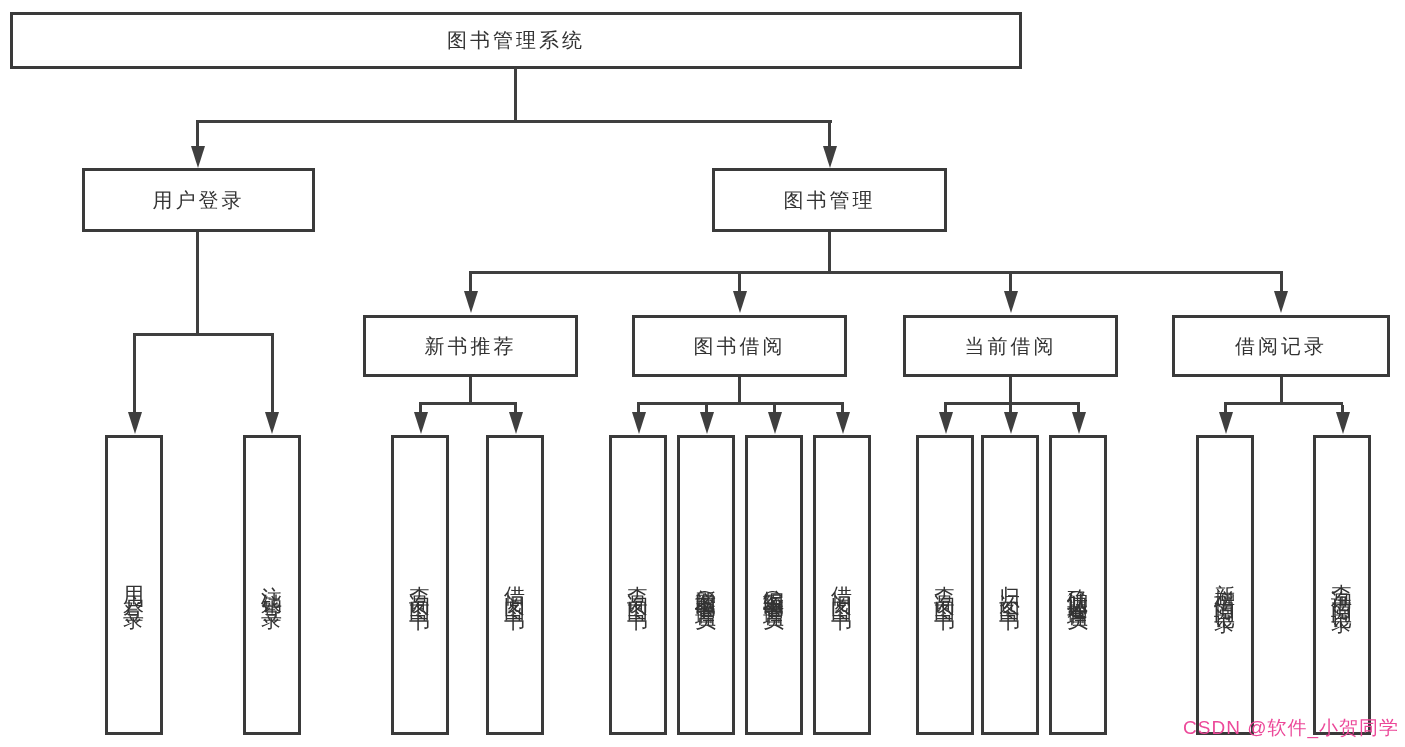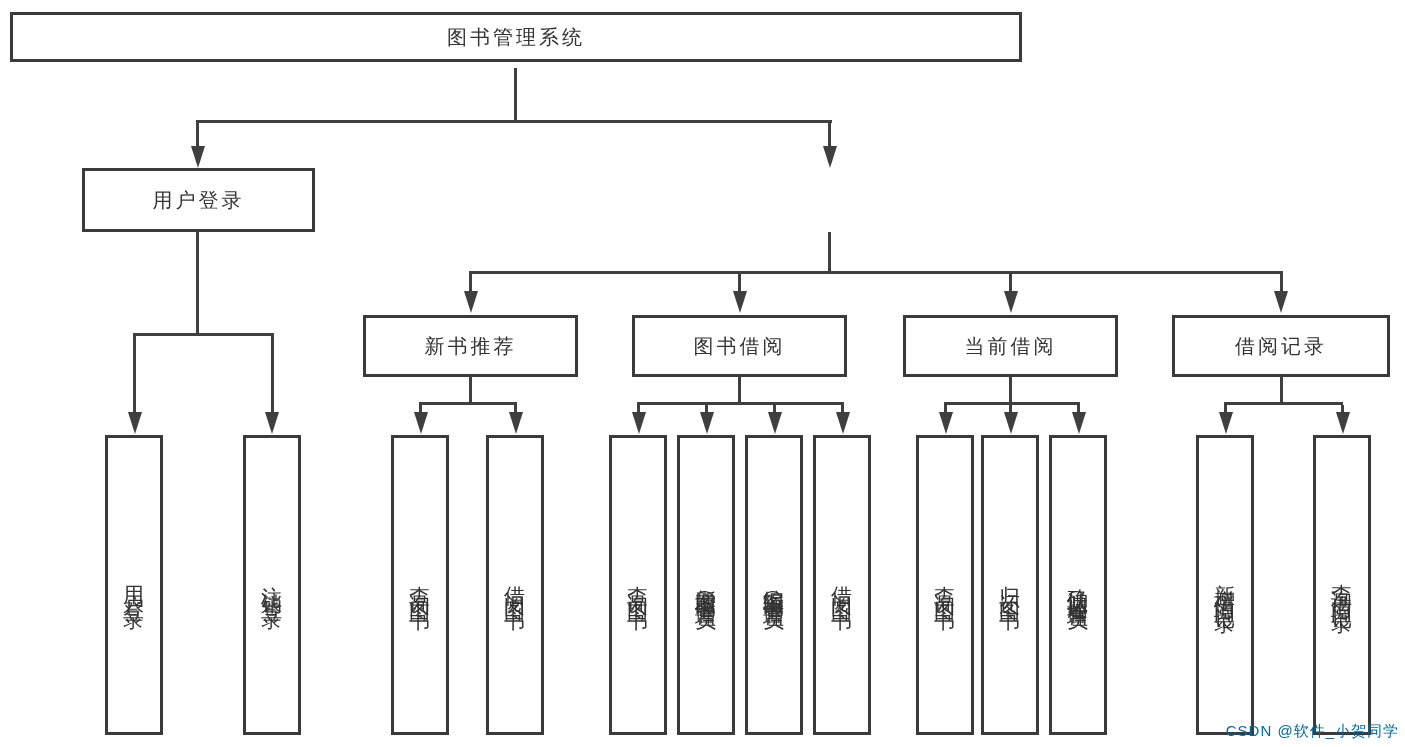--- a/index.html
+++ b/index.html
@@ -15,39 +15,40 @@
   .leaf{width:58px;top:435px;height:300px;border-width:3px;}
   .vtext{
     writing-mode:vertical-rl;text-orientation:mixed;
     font-size:21px;letter-spacing:8px;line-height:1;white-space:nowrap;
   }
   .ln{position:absolute;background:#3f3f3f;}
   .ah{position:absolute;width:0;height:0;
     border-left:7px solid transparent;border-right:7px solid transparent;
     border-top:22px solid #3f3f3f;}
   .watermark{
-    position:absolute;right:6px;bottom:6px;font-size:15px;letter-spacing:1px;
-    color:#0369a1;
+    position:absolute;right:6px;bottom:6px;font-size:19px;letter-spacing:1px;
+    color:#ec4899;
   }
 </style>
 </head>
 <body>
 
 <div class="stage">
 
-  <div class="box" style="left:10px;top:12px;width:1012px;height:50px">图书管理系统</div>
+  <div class="box" style="left:10px;top:12px;width:1012px;height:57px">图书管理系统</div>
 
   <div class="ln" style="left:514px;top:68px;width:3px;height:54px"></div>
   <div class="ln" style="left:196px;top:120px;width:636px;height:3px"></div>
   <div class="ln" style="left:196px;top:123px;width:3px;height:26px"></div>
   <div class="ah" style="left:190.5px;top:146px"></div>
   <div class="ln" style="left:828px;top:123px;width:3px;height:26px"></div>
   <div class="ah" style="left:822.5px;top:146px"></div>
 
   <div class="box" style="left:82px;top:168px;width:233px;height:64px">用户登录</div>
+  <div class="box" style="left:712px;top:168px;width:235px;height:64px">图书管理</div>
 
   <div class="ln" style="left:196px;top:232px;width:3px;height:104px"></div>
   <div class="ln" style="left:133px;top:333px;width:141px;height:3px"></div>
   <div class="ln" style="left:133px;top:336px;width:3px;height:78px"></div>
   <div class="ah" style="left:127.5px;top:412px"></div>
   <div class="ln" style="left:270.5px;top:336px;width:3px;height:78px"></div>
   <div class="ah" style="left:265px;top:412px"></div>
 
   <div class="ln" style="left:828px;top:232px;width:3px;height:42px"></div>
   <div class="ln" style="left:469px;top:271px;width:814px;height:3px"></div>

